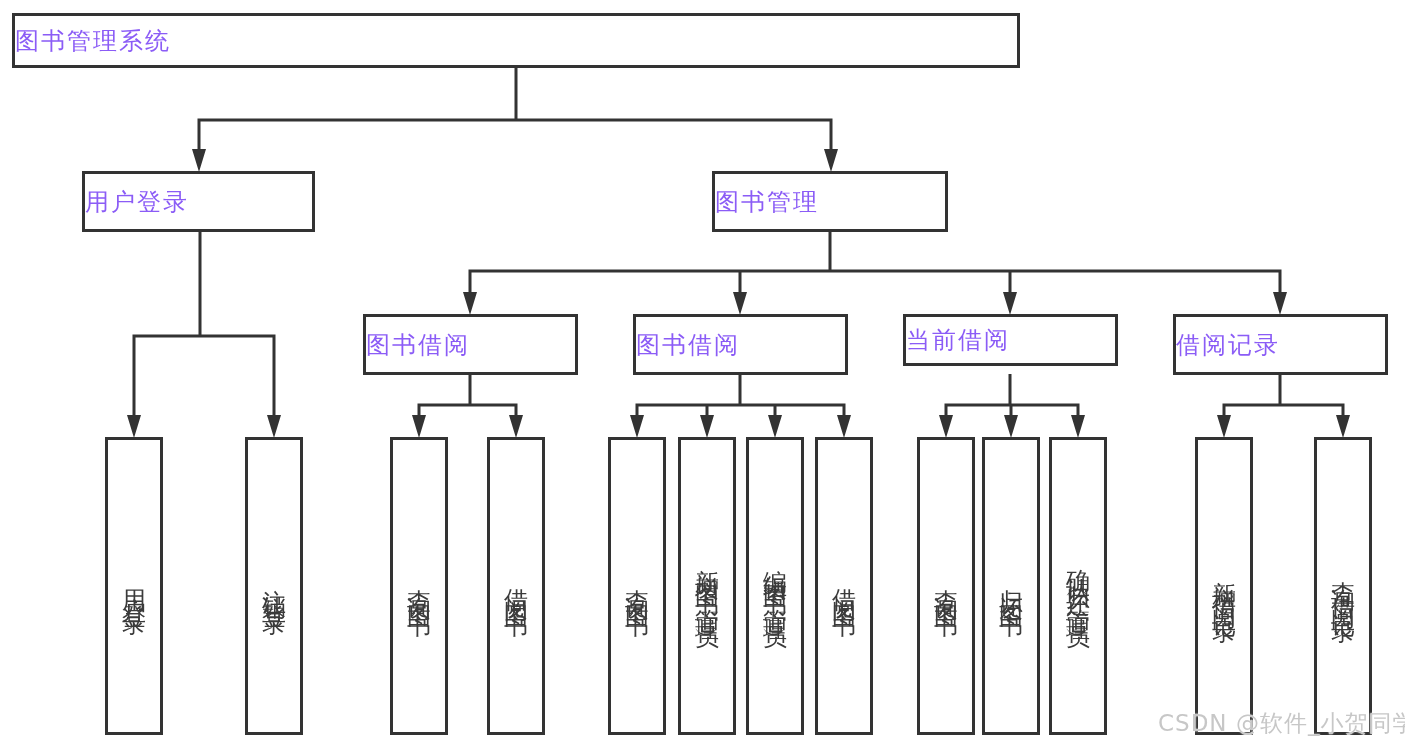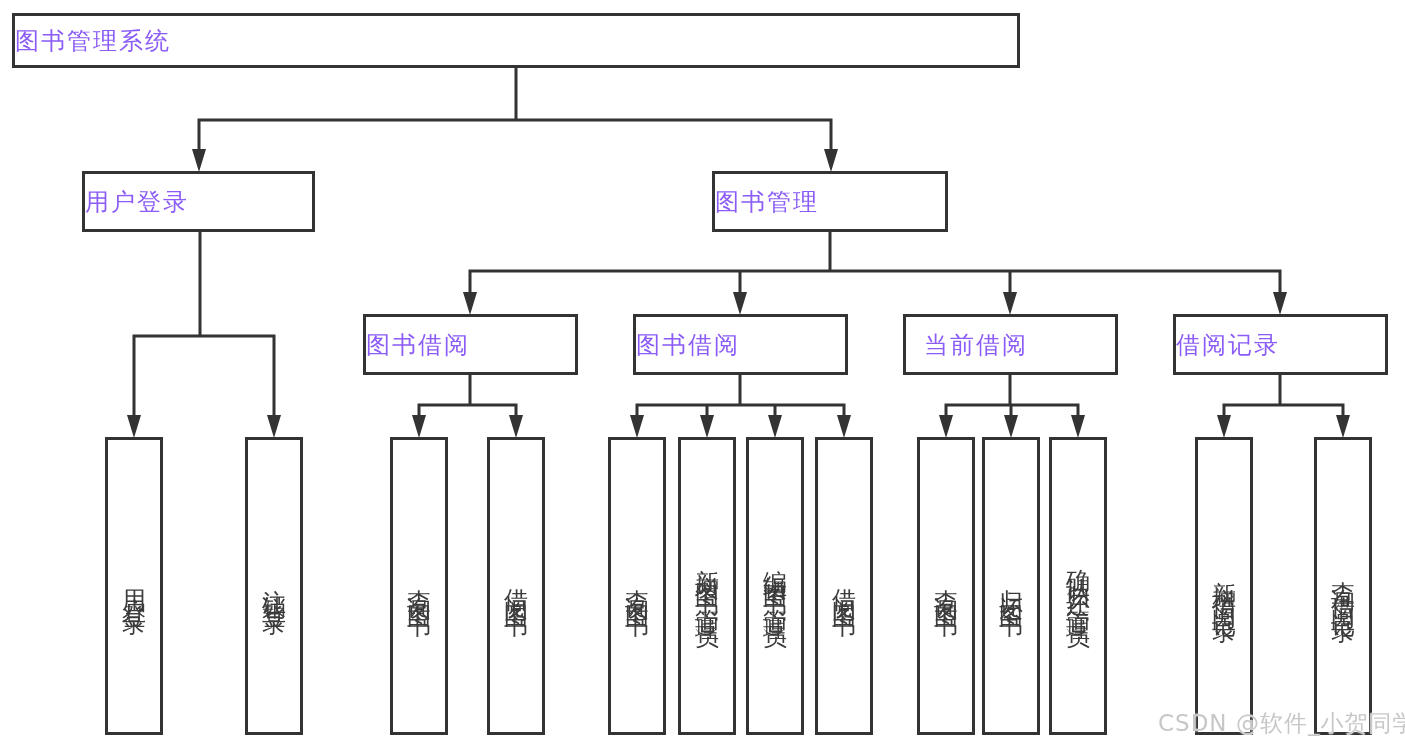--- a/index.html
+++ b/index.html
@@ -103,21 +103,21 @@
   <div class="node" style="left:712px;top:171px;width:236px;height:61px;font-family:Liberation Mono, monospace;">
     <span>图书管理</span>
   </div>
 
   <div class="node" style="left:363px;top:314px;width:215px;height:61px;">
     <span>图书借阅</span>
   </div>
   <div class="node" style="left:633px;top:314px;width:215px;height:61px;">
     <span>图书借阅</span>
   </div>
-  <div class="node" style="left:903px;top:314px;width:215px;height:61px;padding-left:18px;">
+  <div class="node" style="left:903px;top:314px;width:215px;height:52px;">
     <span>当前借阅</span>
   </div>
   <div class="node" style="left:1173px;top:314px;width:215px;height:61px;">
     <span>借阅记录</span>
   </div>
 
   <div class="leaf" style="left:105px;">
     <span class="vtext">用户登录</span>
   </div>
   <div class="leaf" style="left:245px;">

